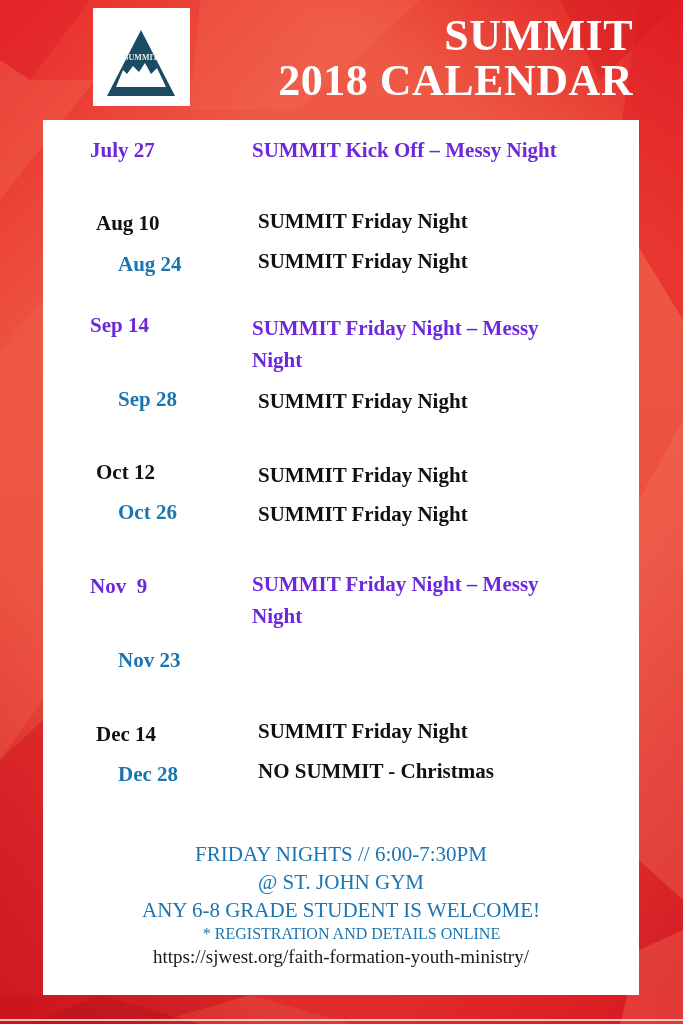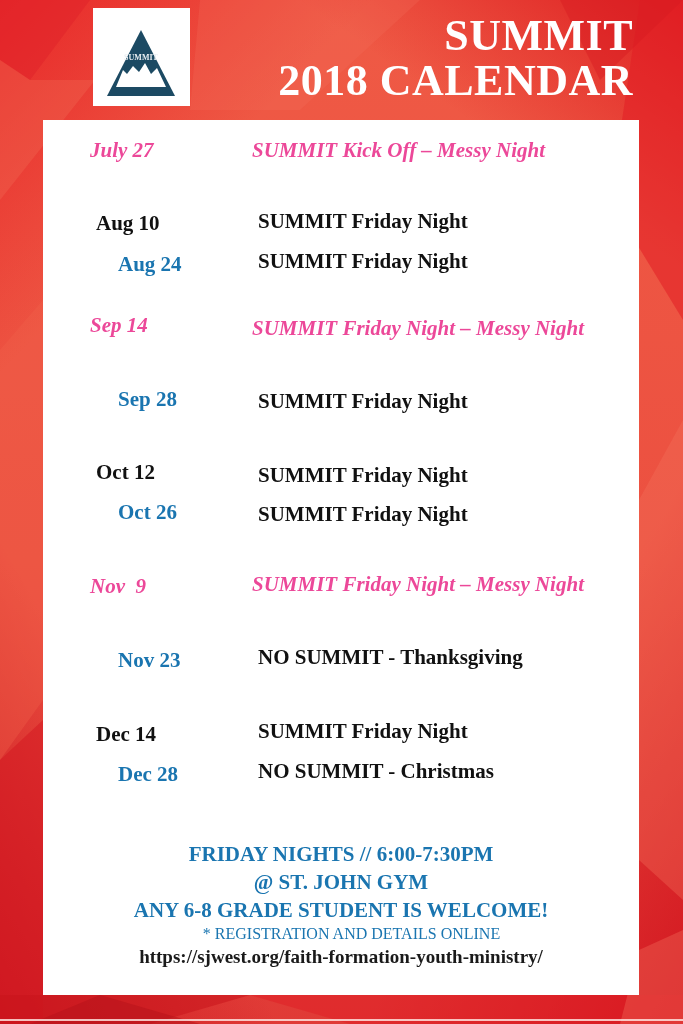--- a/index.html
+++ b/index.html
@@ -34,25 +34,25 @@
     }
     .title .l1 { font-size: 44px; line-height: 44px; letter-spacing: 0.5px; }
     .title .l2 { font-size: 44px; line-height: 46px; letter-spacing: 0.5px; }
     .card {
       position: absolute; left: 43px; top: 120px; width: 596px; height: 875px;
       background: #ffffff;
     }
     .row { position: absolute; font-weight: bold; font-size: 21px; line-height: 32px; }
     .date { left: 47px; width: 150px; }
     .event { left: 209px; width: 370px; }
-    .red { color: #ec4899; font-style: italic; }
+    .red { color: #6d28d9; }
     .blue { color: #1a75b0; margin-left: 28px; }
     .black { color: #111111; margin-left: 6px; }
     .footer {
-      position: absolute; left: 0; right: 0; text-align: center; font-weight: bold;
+      position: absolute; left: 0; right: 0; text-align: center; font-weight: normal;
     }
     .f1 { top: 722px; font-size: 21px; color: #1a75b0; }
     .f2 { top: 750px; font-size: 21px; color: #1a75b0; }
     .f3 { top: 778px; font-size: 21px; color: #1a75b0; }
     .f4 { top: 805px; font-size: 16px; color: #1a75b0; font-weight: normal; padding-left: 21px; }
     .f5 { top: 826px; font-size: 19px; color: #1a1a1a; }
   </style>
 </head>
 <body>
 
@@ -108,21 +108,20 @@
   <div class="row date black" style="top:336px">Oct 12</div>
   <div class="row event black" style="top:339px">SUMMIT Friday Night</div>
 
   <div class="row date blue" style="top:376px">Oct 26</div>
   <div class="row event black" style="top:378px">SUMMIT Friday Night</div>
 
   <div class="row date red" style="top:450px; white-space:pre">Nov  9</div>
   <div class="row event red" style="top:448px; width:340px">SUMMIT Friday Night – Messy Night</div>
 
   <div class="row date blue" style="top:524px">Nov 23</div>
-  <div class="row event black" style="top:521px">NO SUMMIT - Thanksgiving</div>
 
   <div class="row date black" style="top:598px">Dec 14</div>
   <div class="row event black" style="top:595px">SUMMIT Friday Night</div>
 
   <div class="row date blue" style="top:638px">Dec 28</div>
   <div class="row event black" style="top:635px">NO SUMMIT - Christmas</div>
 
   <div class="footer f1">FRIDAY NIGHTS // 6:00-7:30PM</div>
   <div class="footer f2">@ ST. JOHN GYM</div>
   <div class="footer f3">ANY 6-8 GRADE STUDENT IS WELCOME!</div>

